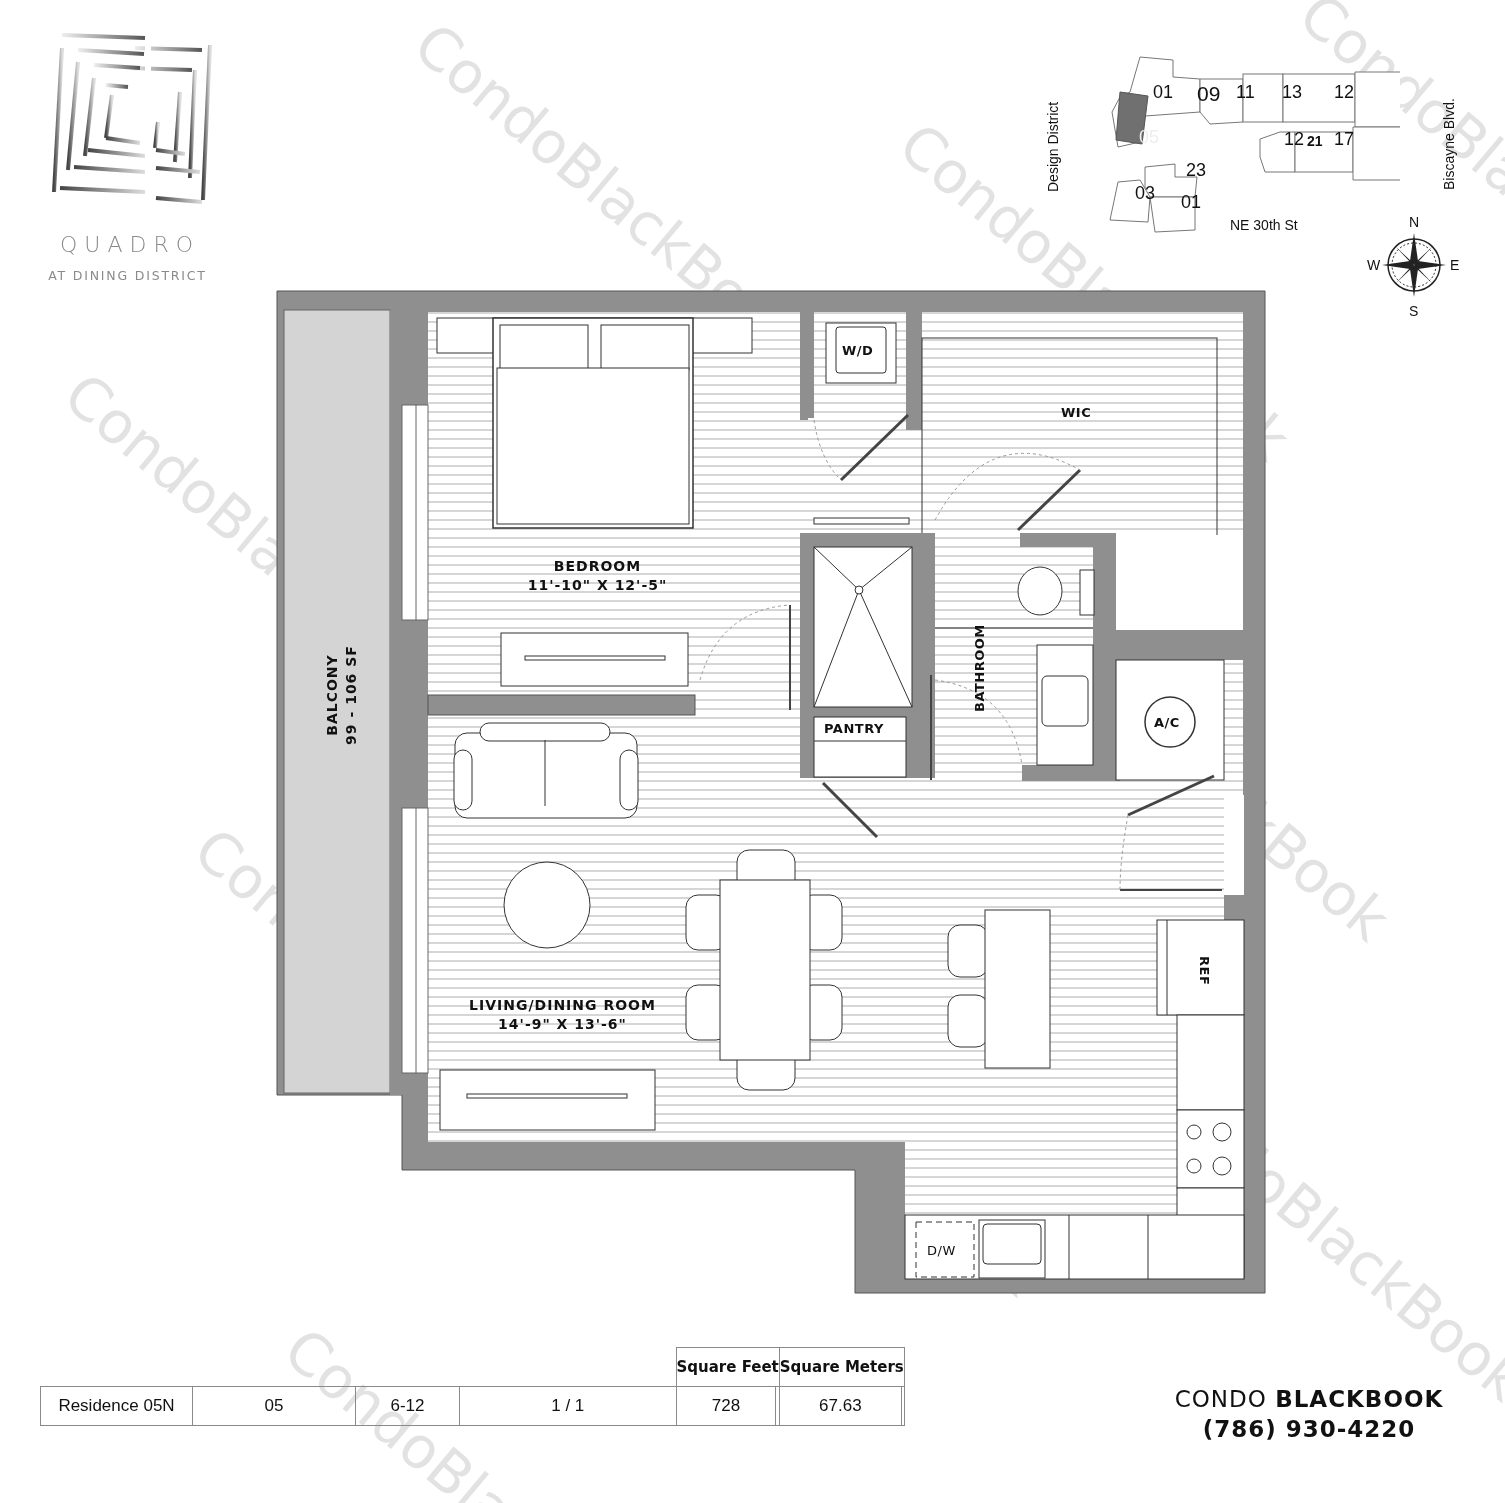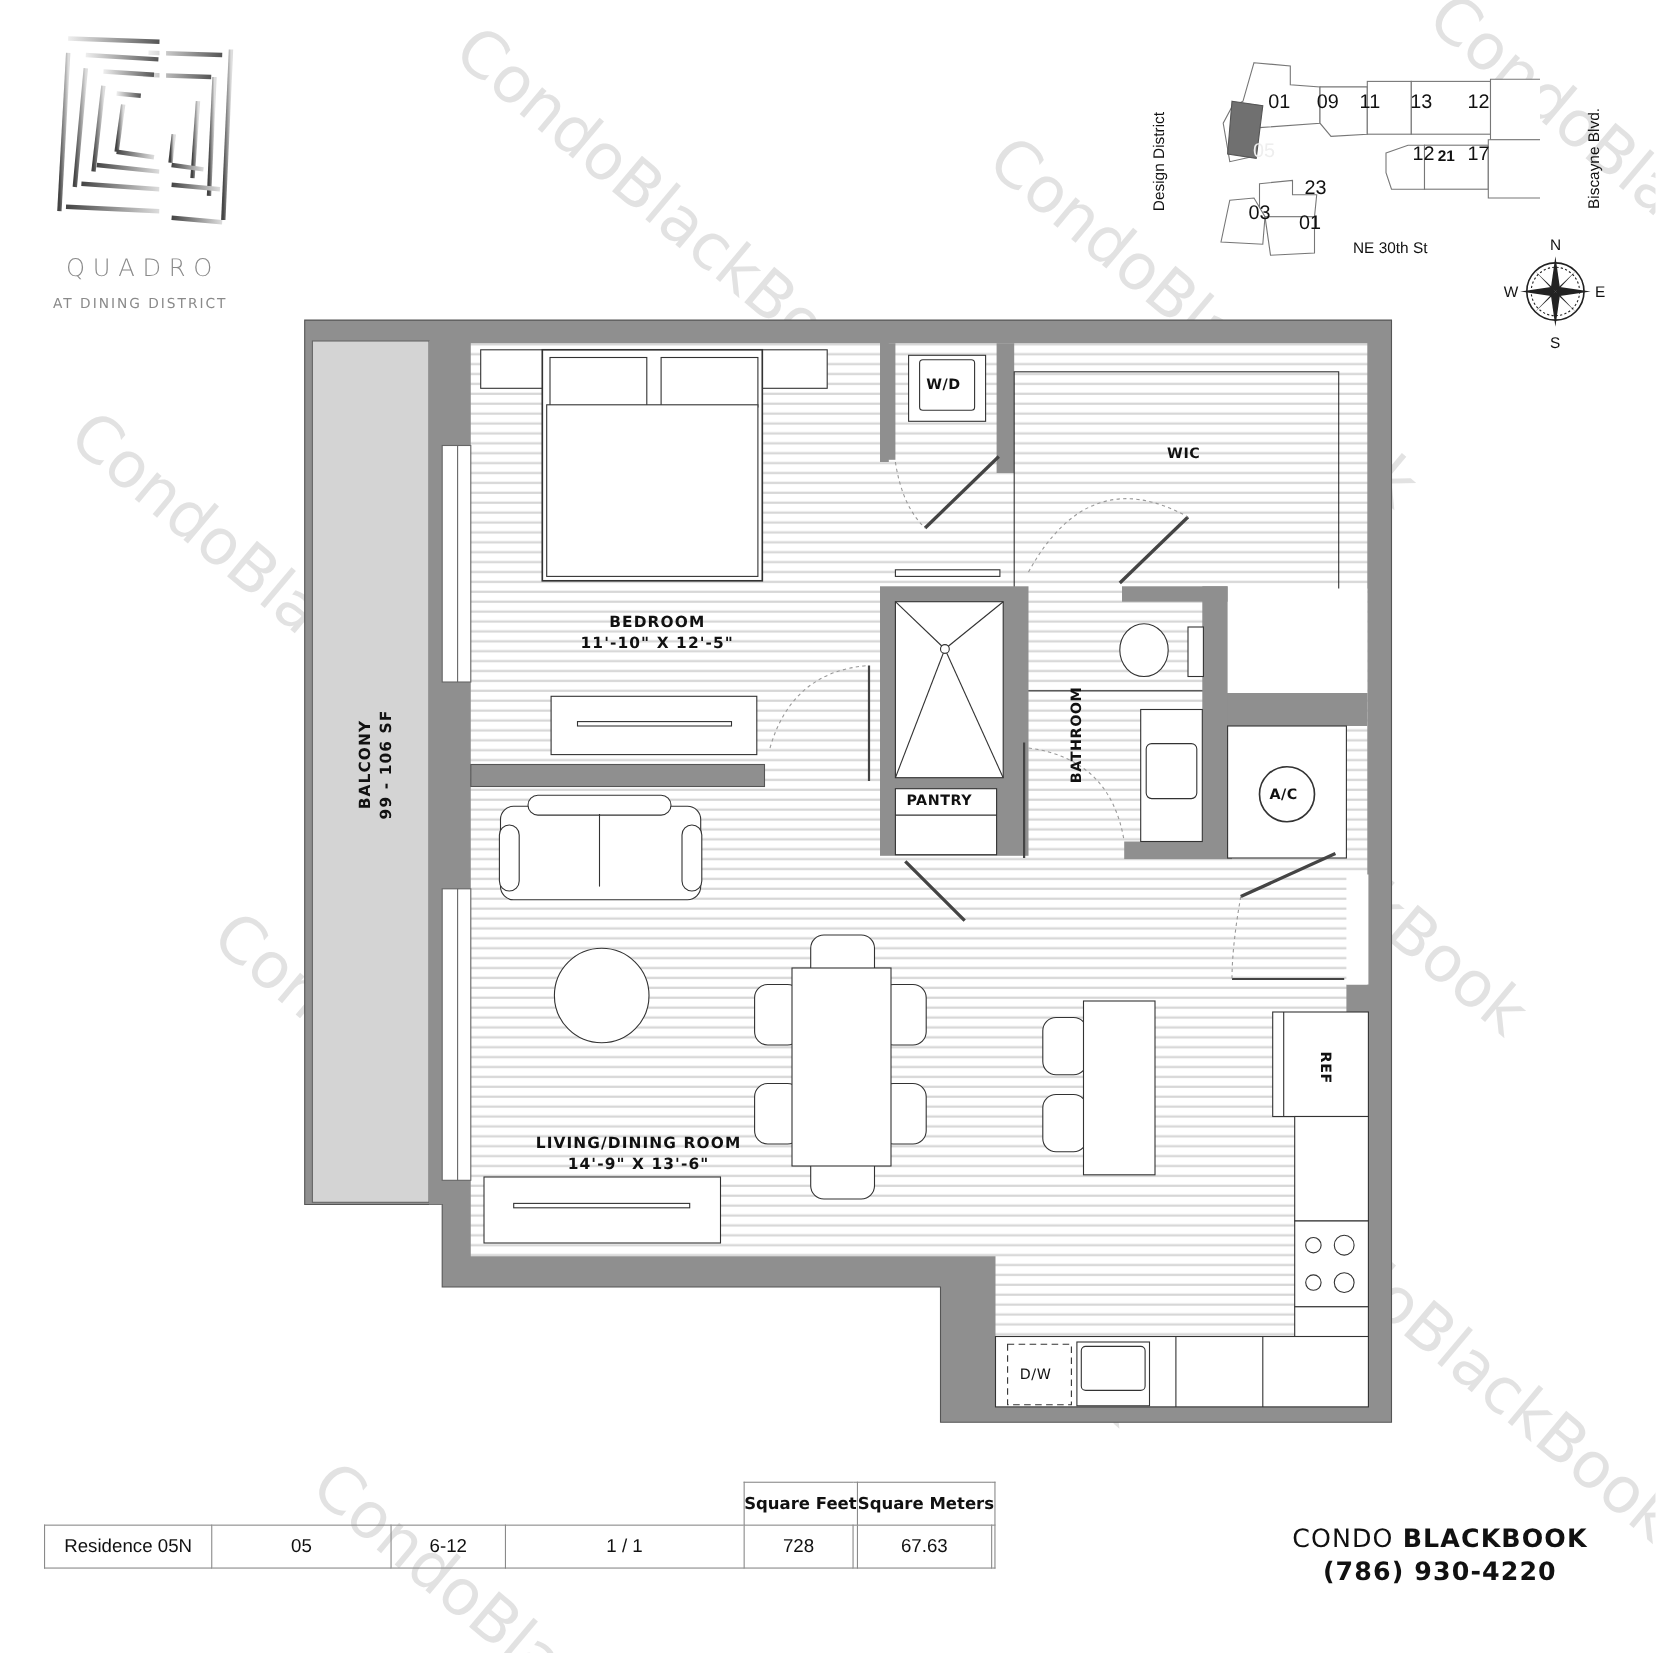--- a/index.html
+++ b/index.html
@@ -86,21 +86,21 @@
       <rect x="195" y="80" width="58" height="40"></rect>
       <polygon points="253,75 305,75 305,92 310,92 310,128 253,128"></polygon>
       <polygon points="45,115 75,112 75,125 97,125 95,145 50,145 45,140"></polygon>
       <polygon points="18,130 40,128 50,145 48,170 10,168"></polygon>
       <polygon points="50,145 95,145 95,178 55,180"></polygon>
     </g>
     <polygon points="20,40 48,44 42,92 16,88" fill="#707070" stroke="#555"></polygon>
   </svg>
 </div>
 <div class="abs keymap-label" style="left:1153px; top:82px; font-size:18px;">01</div>
-<div class="abs keymap-label" style="left:1197px; top:82px; font-size:18px;">09</div>
+<div class="abs keymap-label" style="left:1197px; top:82px; font-size:21px;">09</div>
 <div class="abs keymap-label" style="left:1236px; top:82px; font-size:18px;">11</div>
 <div class="abs keymap-label" style="left:1282px; top:82px; font-size:18px;">13</div>
 <div class="abs keymap-label" style="left:1334px; top:82px; font-size:18px;">12</div>
 <div class="abs keymap-label" style="left:1139px; top:127px; font-size:18px; color:#eee;">05</div>
 <div class="abs keymap-label" style="left:1307px; top:133px; font-size:14px;font-weight:bold;">21</div>
 <div class="abs keymap-label" style="left:1284px; top:129px; font-size:18px;">12</div>
 <div class="abs keymap-label" style="left:1334px; top:129px; font-size:18px;">17</div>
 <div class="abs keymap-label" style="left:1186px; top:160px; font-size:18px;">23</div>
 <div class="abs keymap-label" style="left:1135px; top:183px; font-size:18px;">03</div>
 <div class="abs keymap-label" style="left:1181px; top:192px; font-size:18px;">01</div>
@@ -242,21 +242,21 @@
     <rect x="983" y="1224" width="58" height="40" rx="4" fill="#fff" stroke="#333"></rect>
     <line x1="1069" y1="1215" x2="1069" y2="1279" stroke="#333"></line>
     <line x1="1148" y1="1215" x2="1148" y2="1279" stroke="#333"></line>
   </svg>
 </div>
 
 <div class="abs room-label" style="left:495px; top:557px; width:205px;">
   <div>BEDROOM</div>
   <div>11'-10" X 12'-5"</div>
 </div>
-<div class="abs room-label" style="left:468px; top:996px; width:225px;margin-top:35px;">
+<div class="abs room-label" style="left:450px; top:996px; width:225px;">
   <div>LIVING/DINING ROOM</div>
   <div>14'-9" X 13'-6"</div>
 </div>
 <div class="abs room-label vert" style="left:323px; top:760px; width:130px;">
   <div>BALCONY</div>
   <div>99 - 106 SF</div>
 </div>
 <div class="abs small-label" style="left:1061px; top:405px;">WIC</div>
 <div class="abs small-label vert" style="left:972px; top:712px;">BATHROOM</div>
 <div class="abs small-label" style="left:824px; top:721px;">PANTRY</div>

